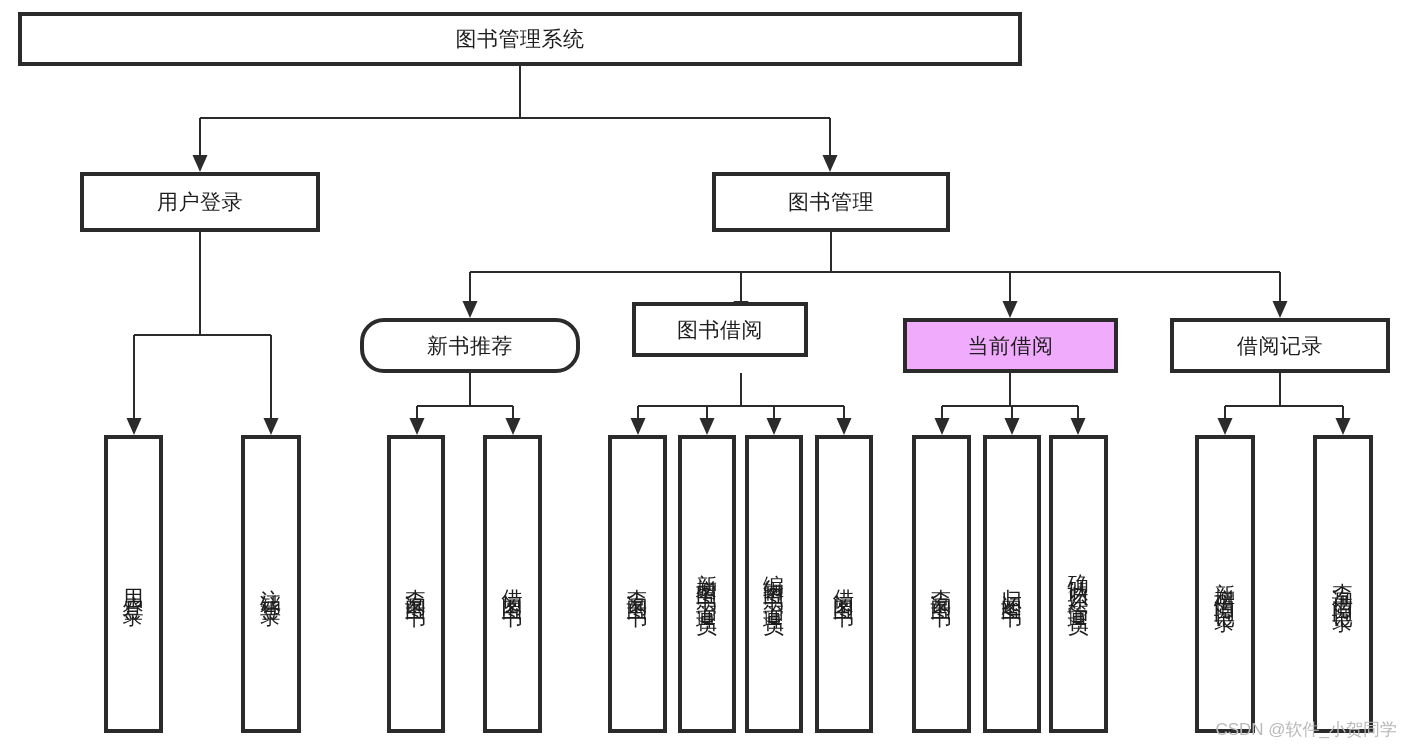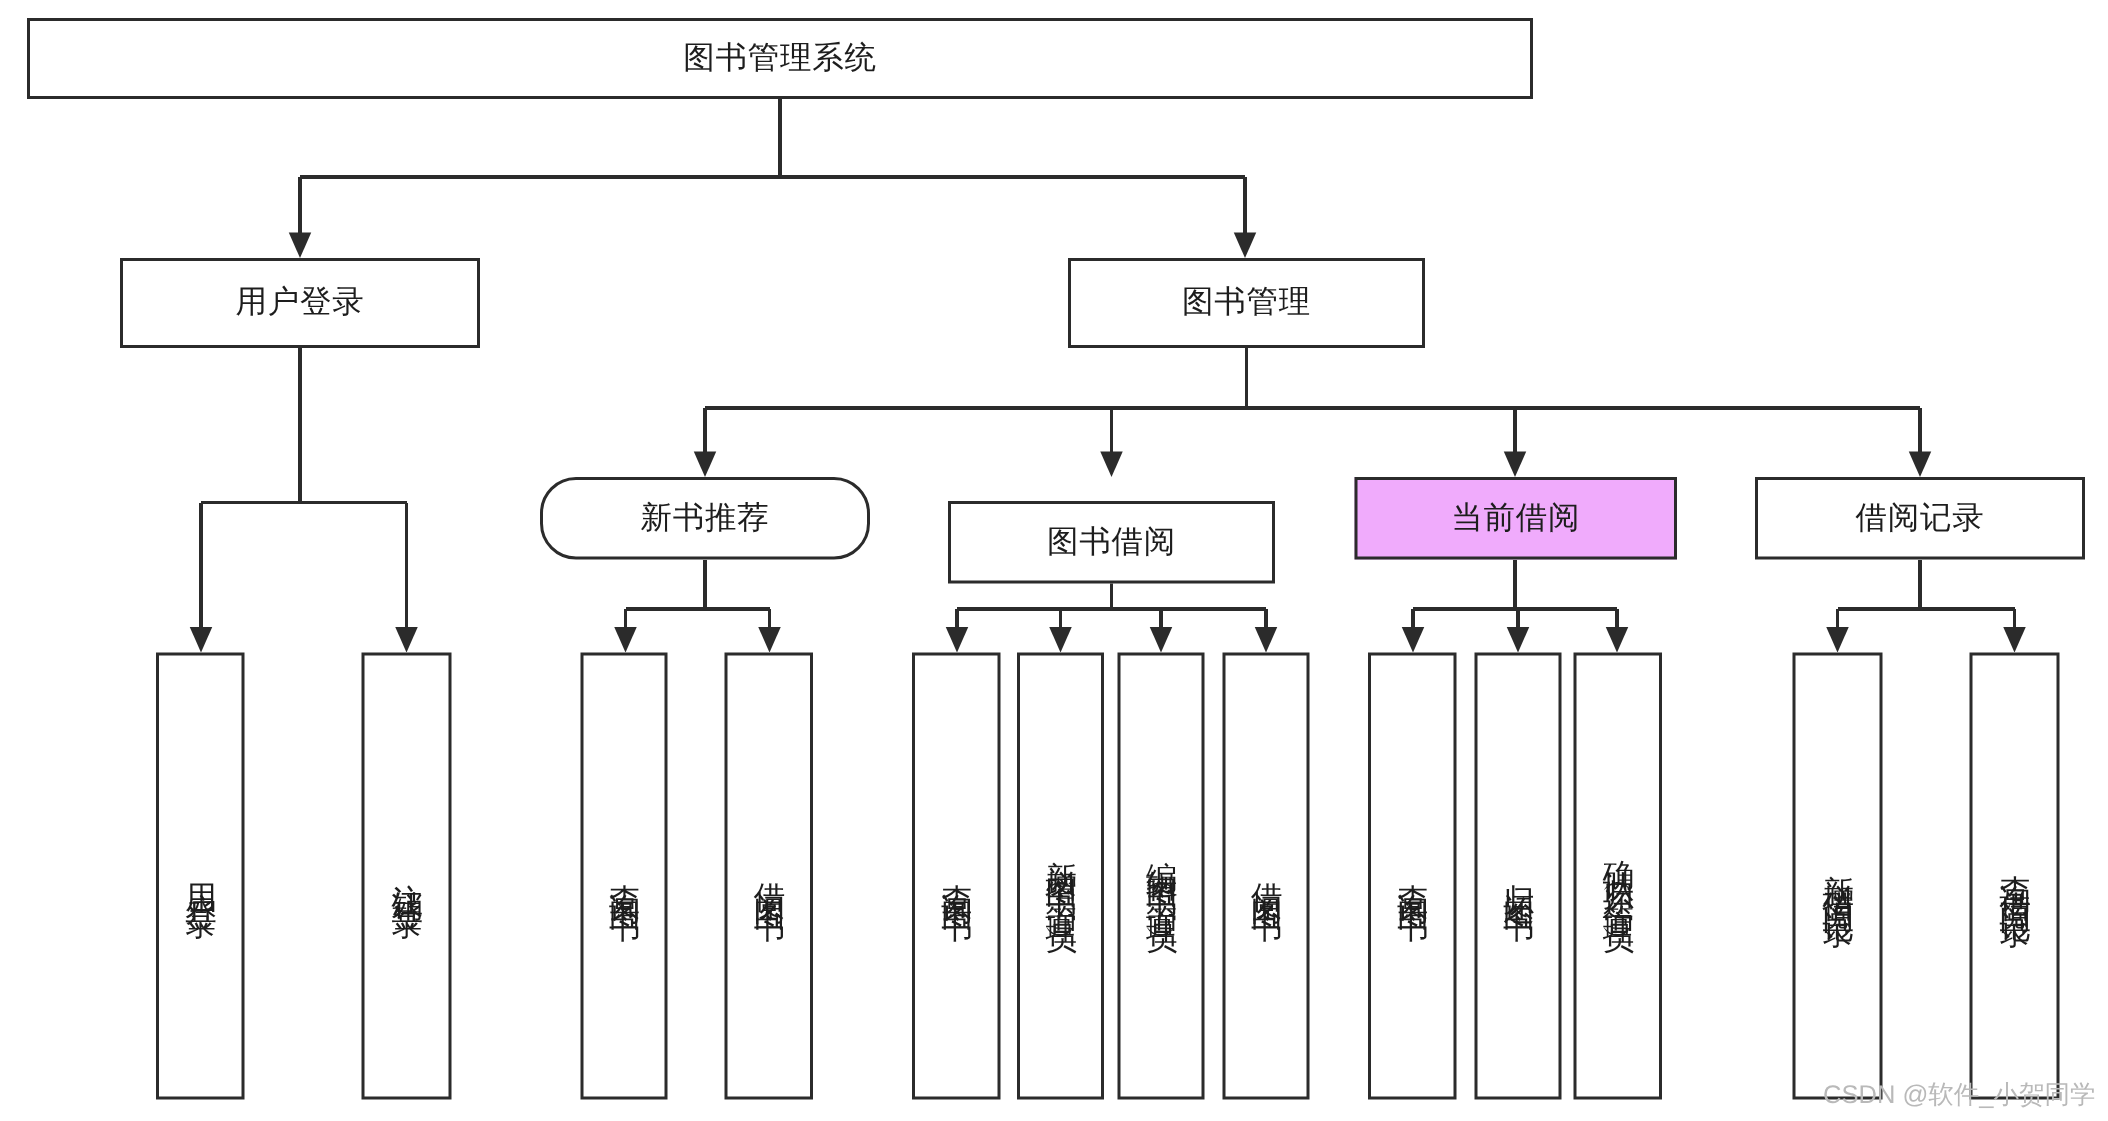--- a/index.html
+++ b/index.html
@@ -22,21 +22,21 @@
     position: absolute;
     left: 0;
     top: 0;
     width: 1405px;
     height: 747px;
   }
   .node-box {
     position: absolute;
     box-sizing: border-box;
     background: #ffffff;
-    border: 2px solid #6d28d9;
+    border: 4px solid #6d28d9;
     display: flex;
     align-items: center;
     justify-content: center;
   }
   .node-label-h {
     font-size: 21px;
     color: #1d1d1d;
     line-height: 1.2;
     letter-spacing: 0.5px;
     white-space: nowrap;
@@ -136,21 +136,21 @@
       </div>
       <div class="node-box" style="left: 80px; top: 172px; width: 240px; height: 60px; border-color: rgb(43, 43, 43); background: rgb(255, 255, 255);">
         <span class="node-label-h" style="color: rgb(29, 29, 29);">用户登录</span>
       </div>
       <div class="node-box" style="left: 712px; top: 172px; width: 238px; height: 60px; border-color: rgb(43, 43, 43); background: rgb(255, 255, 255);">
         <span class="node-label-h" style="color: rgb(29, 29, 29);">图书管理</span>
       </div>
       <div class="node-box" style="left: 360px; top: 318px; width: 220px; height: 55px; border-color: rgb(43, 43, 43); background: rgb(255, 255, 255); border-radius: 24px;">
         <span class="node-label-h" style="color: rgb(29, 29, 29);">新书推荐</span>
       </div>
-      <div class="node-box" style="left: 632px; top: 334px; width: 218px; height: 55px; border-color: rgb(43, 43, 43); background: rgb(255, 255, 255);">
+      <div class="node-box" style="left: 632px; top: 302px; width: 176px; height: 55px; border-color: rgb(43, 43, 43); background: rgb(255, 255, 255);">
         <span class="node-label-h" style="color: rgb(29, 29, 29);">图书借阅</span>
       </div>
       <div class="node-box" style="left: 903px; top: 318px; width: 215px; height: 55px; border-color: rgb(43, 43, 43); background: #f0abfc;">
         <span class="node-label-h" style="color: rgb(29, 29, 29);">当前借阅</span>
       </div>
       <div class="node-box" style="left: 1170px; top: 318px; width: 220px; height: 55px; border-color: rgb(43, 43, 43); background: rgb(255, 255, 255);">
         <span class="node-label-h" style="color: rgb(29, 29, 29); text-align: right;">借阅记录</span>
       </div>
       <div class="node-box vertical" style="left: 104px; top: 435px; width: 59px; height: 298px; border-color: rgb(43, 43, 43); background: rgb(255, 255, 255);">
         <span class="node-label-v" style="color: rgb(29, 29, 29);">用户登录</span>

